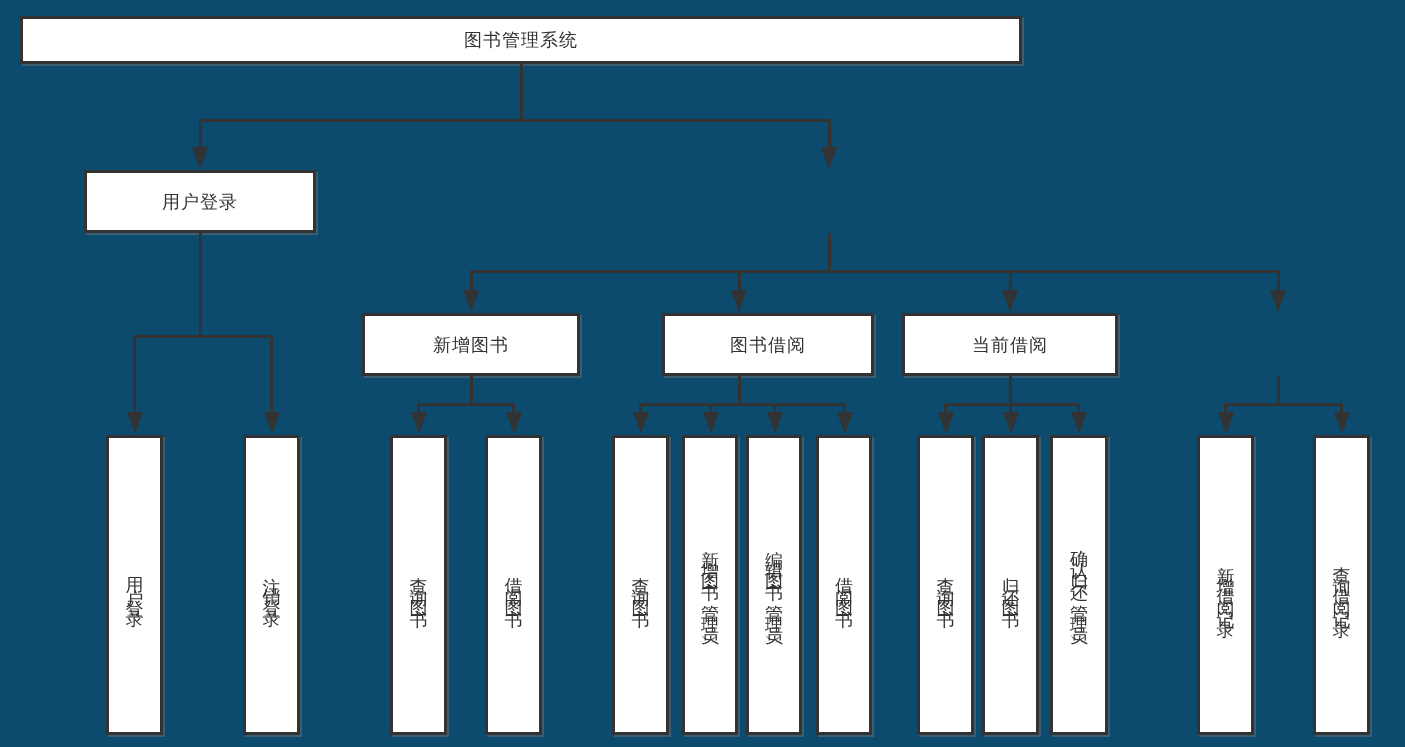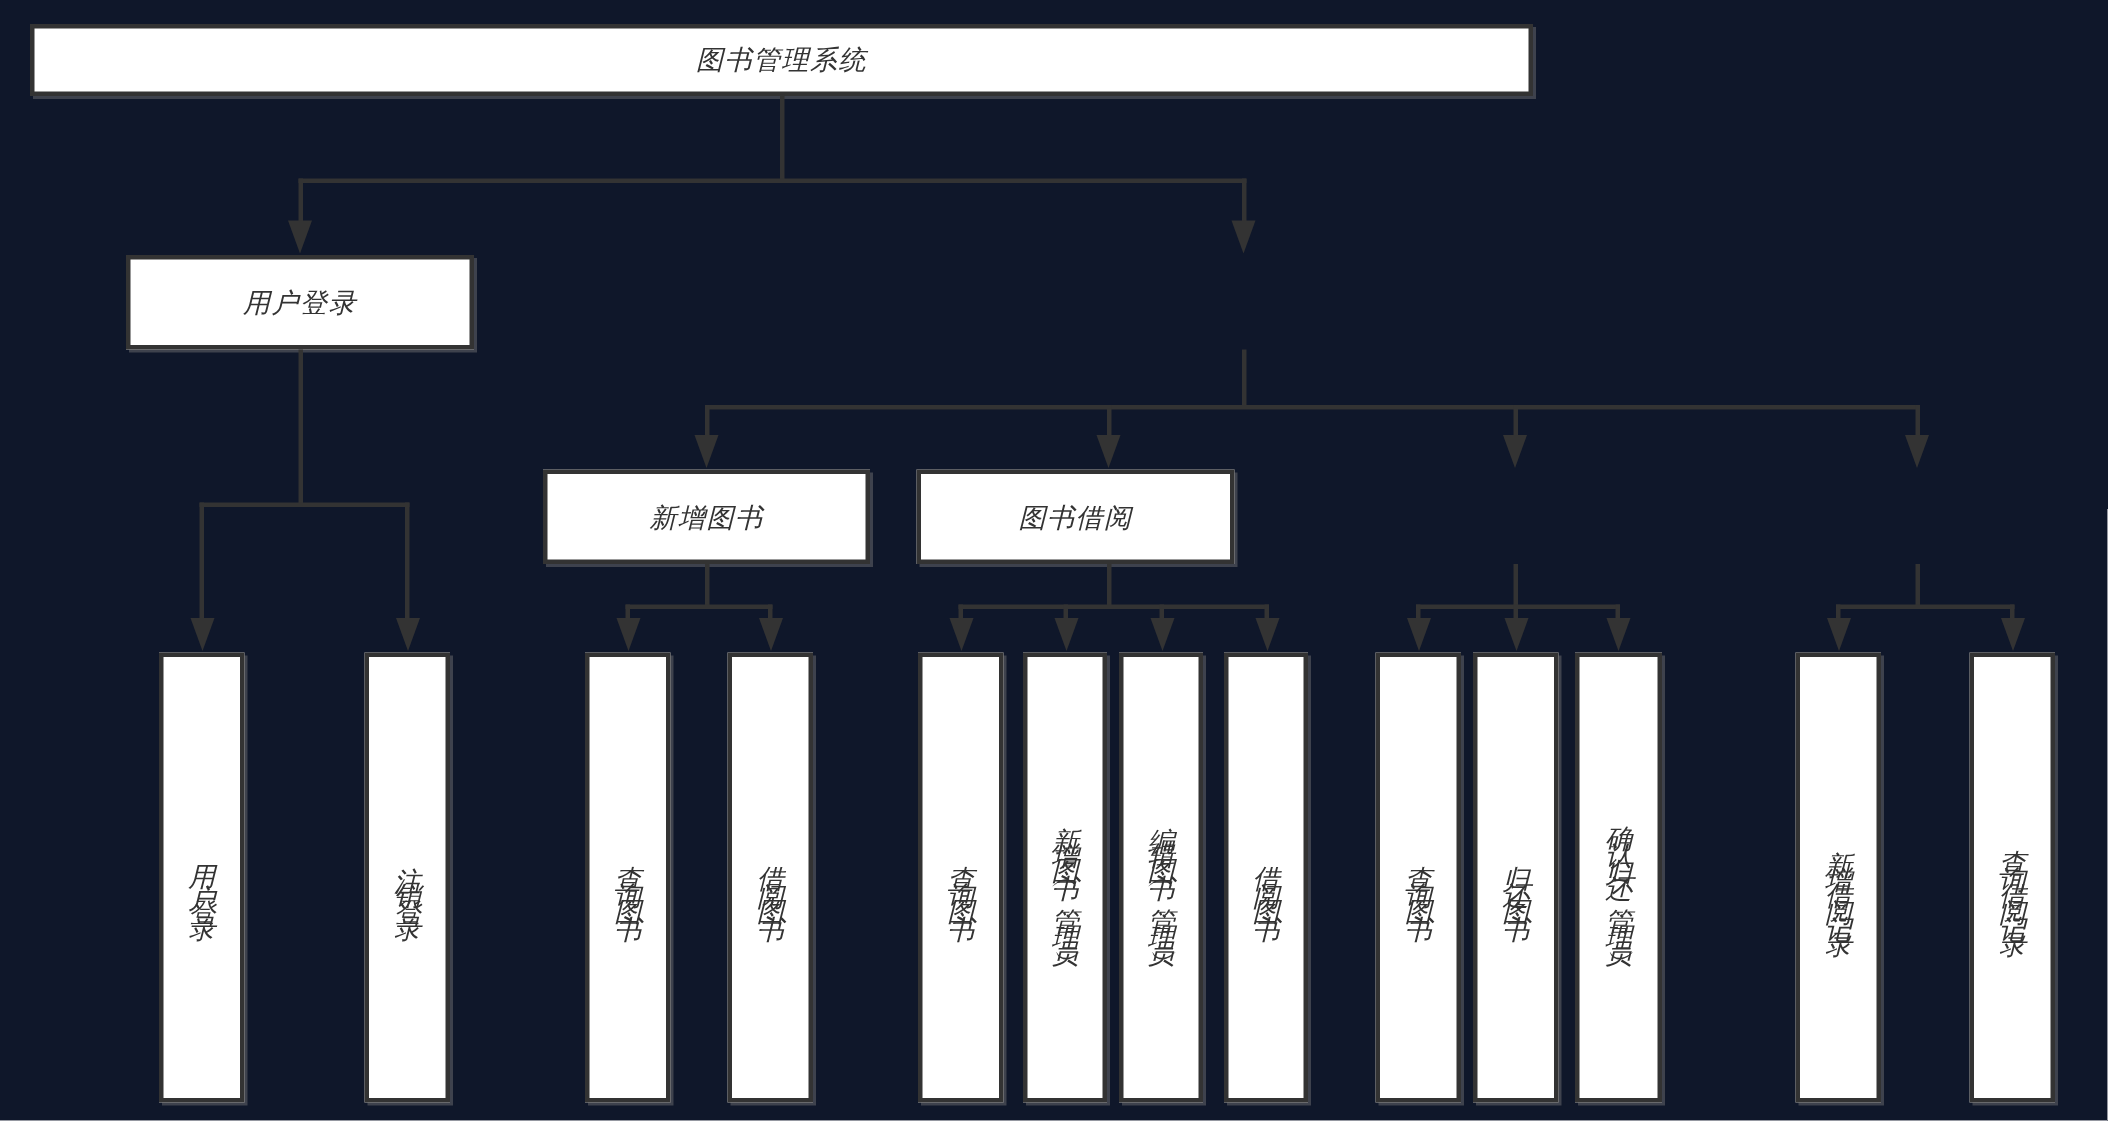--- a/index.html
+++ b/index.html
@@ -1,23 +1,22 @@
 <!DOCTYPE html>
 <html><head>
 <meta charset="utf-8">
 <style>
   html,body{margin:0;padding:0;background:#fff;}
   #canvas{
     position:relative;
     width:1405px;height:747px;
-    background:#0f172a;
+    background:#0c4a6e;
     overflow:hidden;
     font-family:"Liberation Sans","DejaVu Sans",sans-serif;
     color:#333;
-    font-style:italic;
   }
   .box{
     position:absolute;
     box-sizing:border-box;
     background:#fff;
     border:3px solid #333;
     box-shadow:2px 2px 0 rgba(120,120,120,.45);
     display:flex;
     align-items:center;
     justify-content:center;
@@ -87,22 +86,25 @@
   <div class="vline" style="left:737.5px;top:270px;height:23px"></div>
   <div class="arrow" style="left:731px;top:290px"></div>
   <div class="vline" style="left:1008.5px;top:270px;height:23px"></div>
   <div class="arrow" style="left:1002px;top:290px"></div>
   <div class="vline" style="left:1276.5px;top:270px;height:23px"></div>
   <div class="arrow" style="left:1270px;top:290px"></div>
 
   <div class="box hbox" style="left:362px;top:313px;width:218px;height:63px">
     <span class="lbl">新增图书</span>
   </div>
-  <div class="box hbox" style="left:611px;top:313px;width:212px;height:63px">
+  <div class="box hbox" style="left:662px;top:313px;width:212px;height:63px">
     <span class="lbl">图书借阅</span>
+  </div>
+  <div class="box hbox" style="left:902px;top:313px;width:216px;height:63px">
+    <span class="lbl">当前借阅</span>
   </div>
 
   <div class="vline" style="left:469.5px;top:376px;height:29px"></div>
   <div class="hline" style="left:417px;top:403px;width:98px"></div>
   <div class="vline" style="left:417px;top:403px;height:11px"></div>
   <div class="arrow" style="left:410.5px;top:412px"></div>
   <div class="vline" style="left:512px;top:403px;height:11px"></div>
   <div class="arrow" style="left:505.5px;top:412px"></div>
 
   <div class="vline" style="left:737.5px;top:376px;height:29px"></div>

